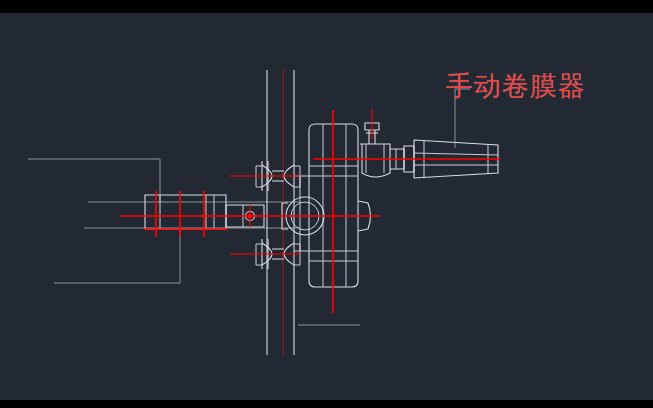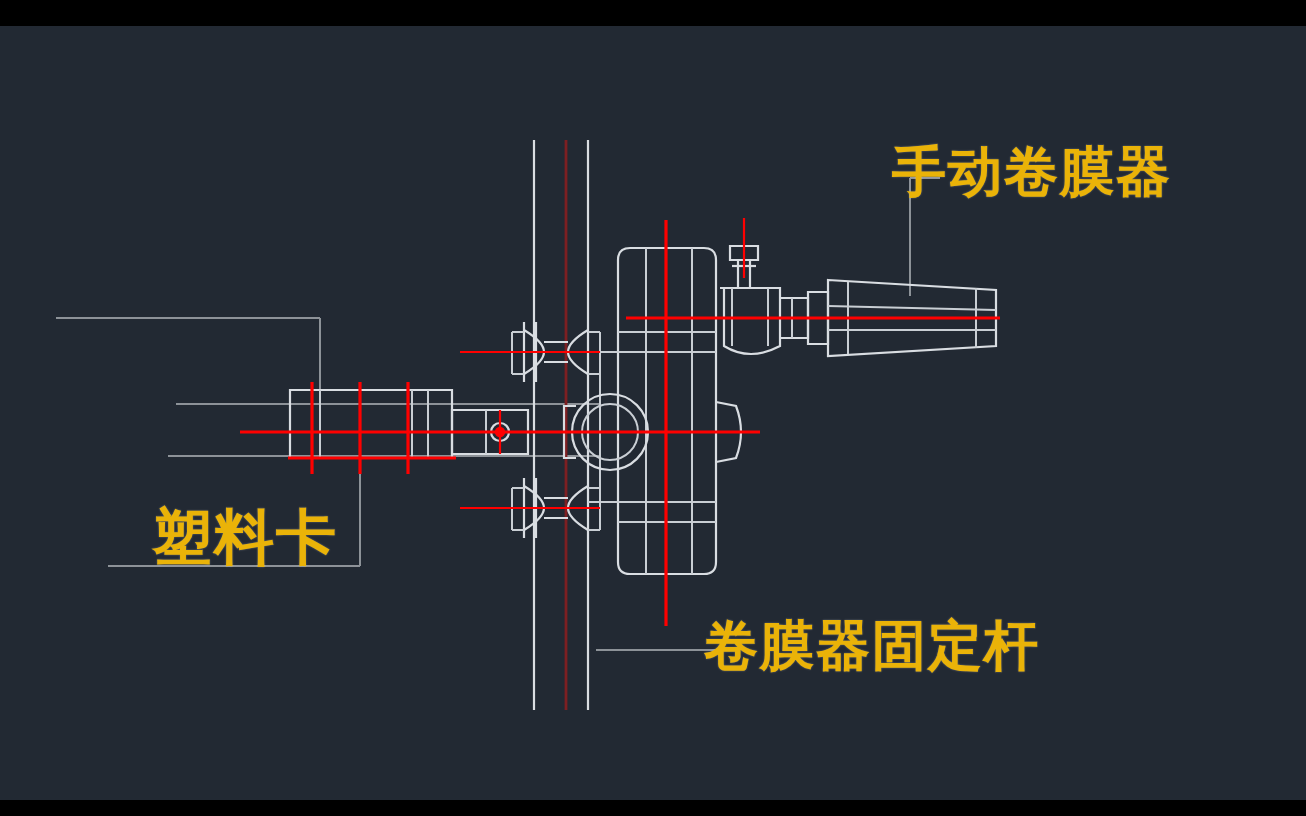--- a/index.html
+++ b/index.html
@@ -19,23 +19,23 @@
 
   #canvasArea{
     position:absolute;left:0;top:13px;width:653px;height:387px;
     background:#222933;
   }
   svg.draw{position:absolute;left:0;top:0;width:653px;height:387px;display:block;}
 
   
   .lbl{
     position:absolute;
-    color:#eab308;
+    color:#ef4444;
     font-family:"DejaVu Sans","Liberation Sans",sans-serif;
-    font-weight:700;
+    font-weight:400;
     white-space:nowrap;
     letter-spacing:1px;
     text-shadow:0 0 1px rgba(255,255,255,.35);
   }
   #lbl-juanmogan{left:56px;top:112px;font-size:30px;}
   #lbl-sulliaka{left:76px;top:236px;font-size:30px;}
   #lbl-shoudong{left:446px;top:55px;font-size:27px;}
   #lbl-guding{left:352px;top:292px;font-size:27px;}
 </style>
 </head>
@@ -191,22 +191,20 @@
 
         <path class="redT" d="M 372 96 L 372 126"></path>
 
         <path class="redT" d="M 250 192 L 250 214"></path>
         <circle class="redfill" cx="250" cy="203" r="2.6"></circle>
       </g>
 
     </svg>
 
 
-    <div class="lbl" id="lbl-sulliaka">塑料卡</div>
 
     <div class="lbl" id="lbl-shoudong">手动卷膜器</div>
 
-    <div class="lbl" id="lbl-guding">卷膜器固定杆</div>
 
   </div>
 
   <div class="bar bottom"></div>
 </div>
 
 </body></html>

